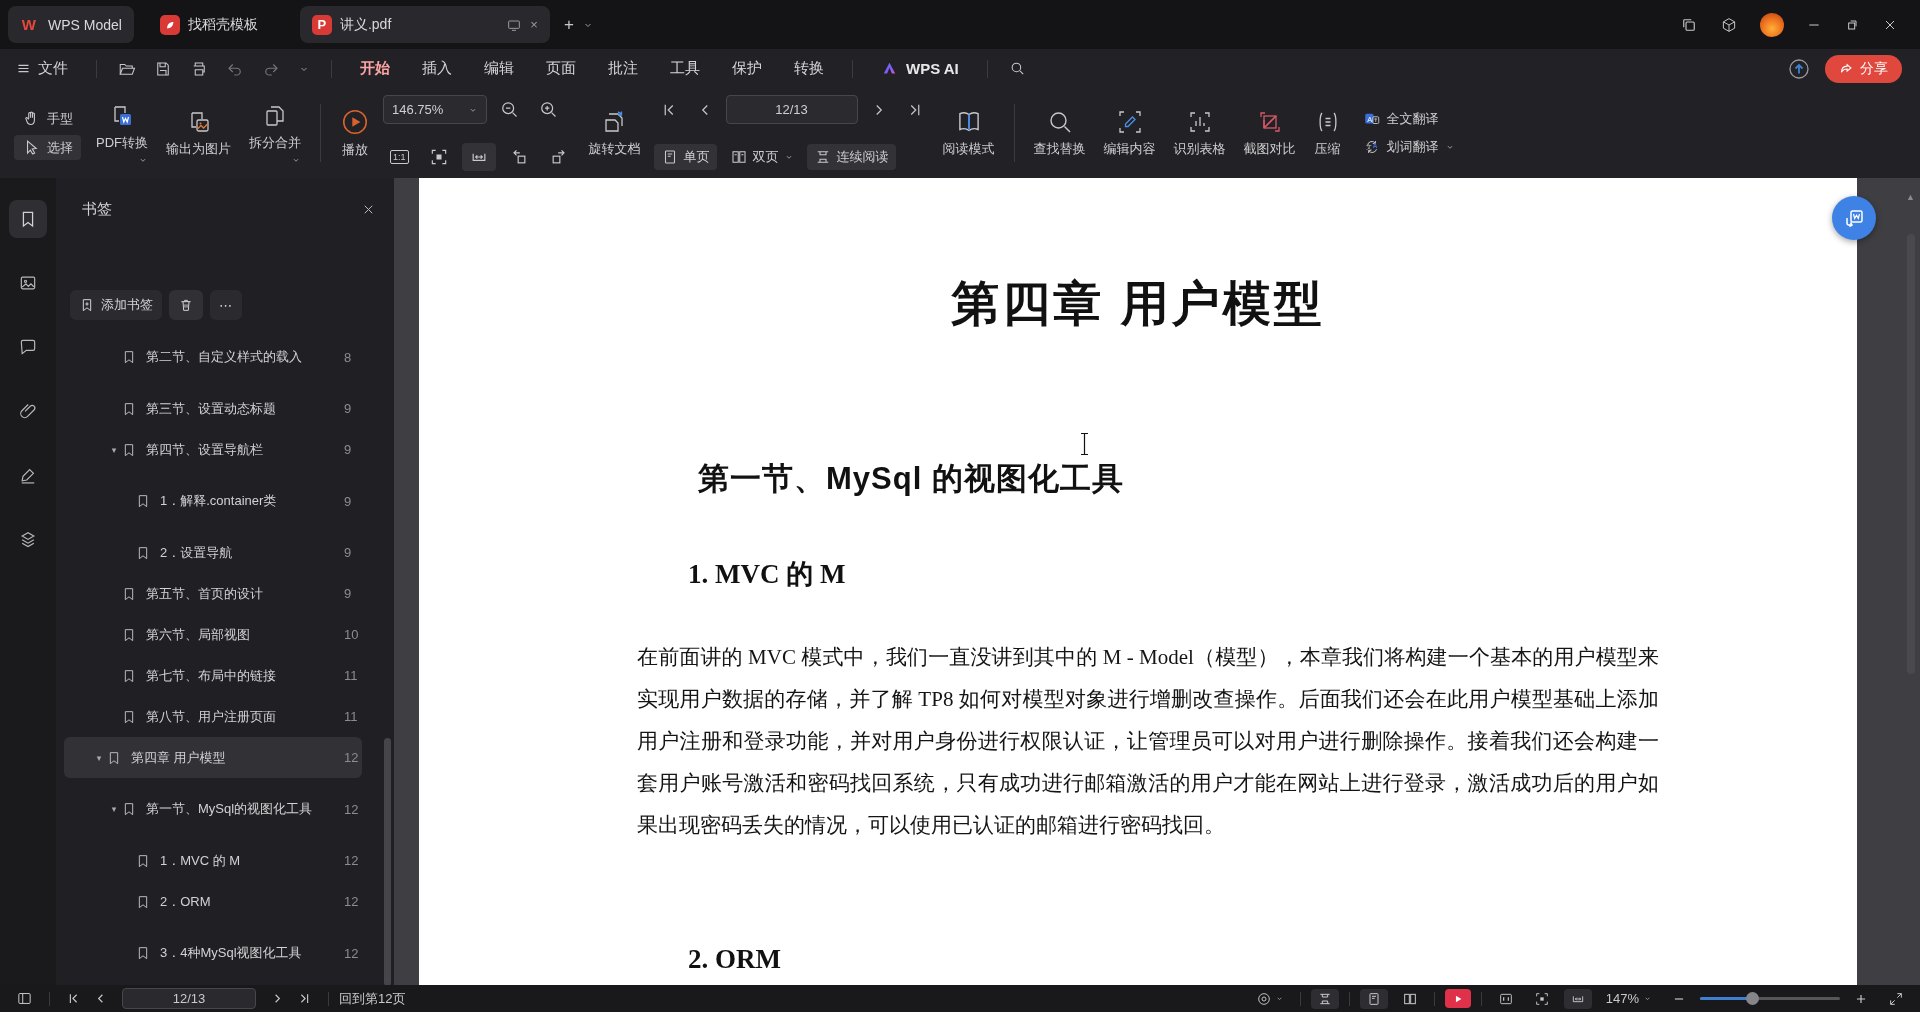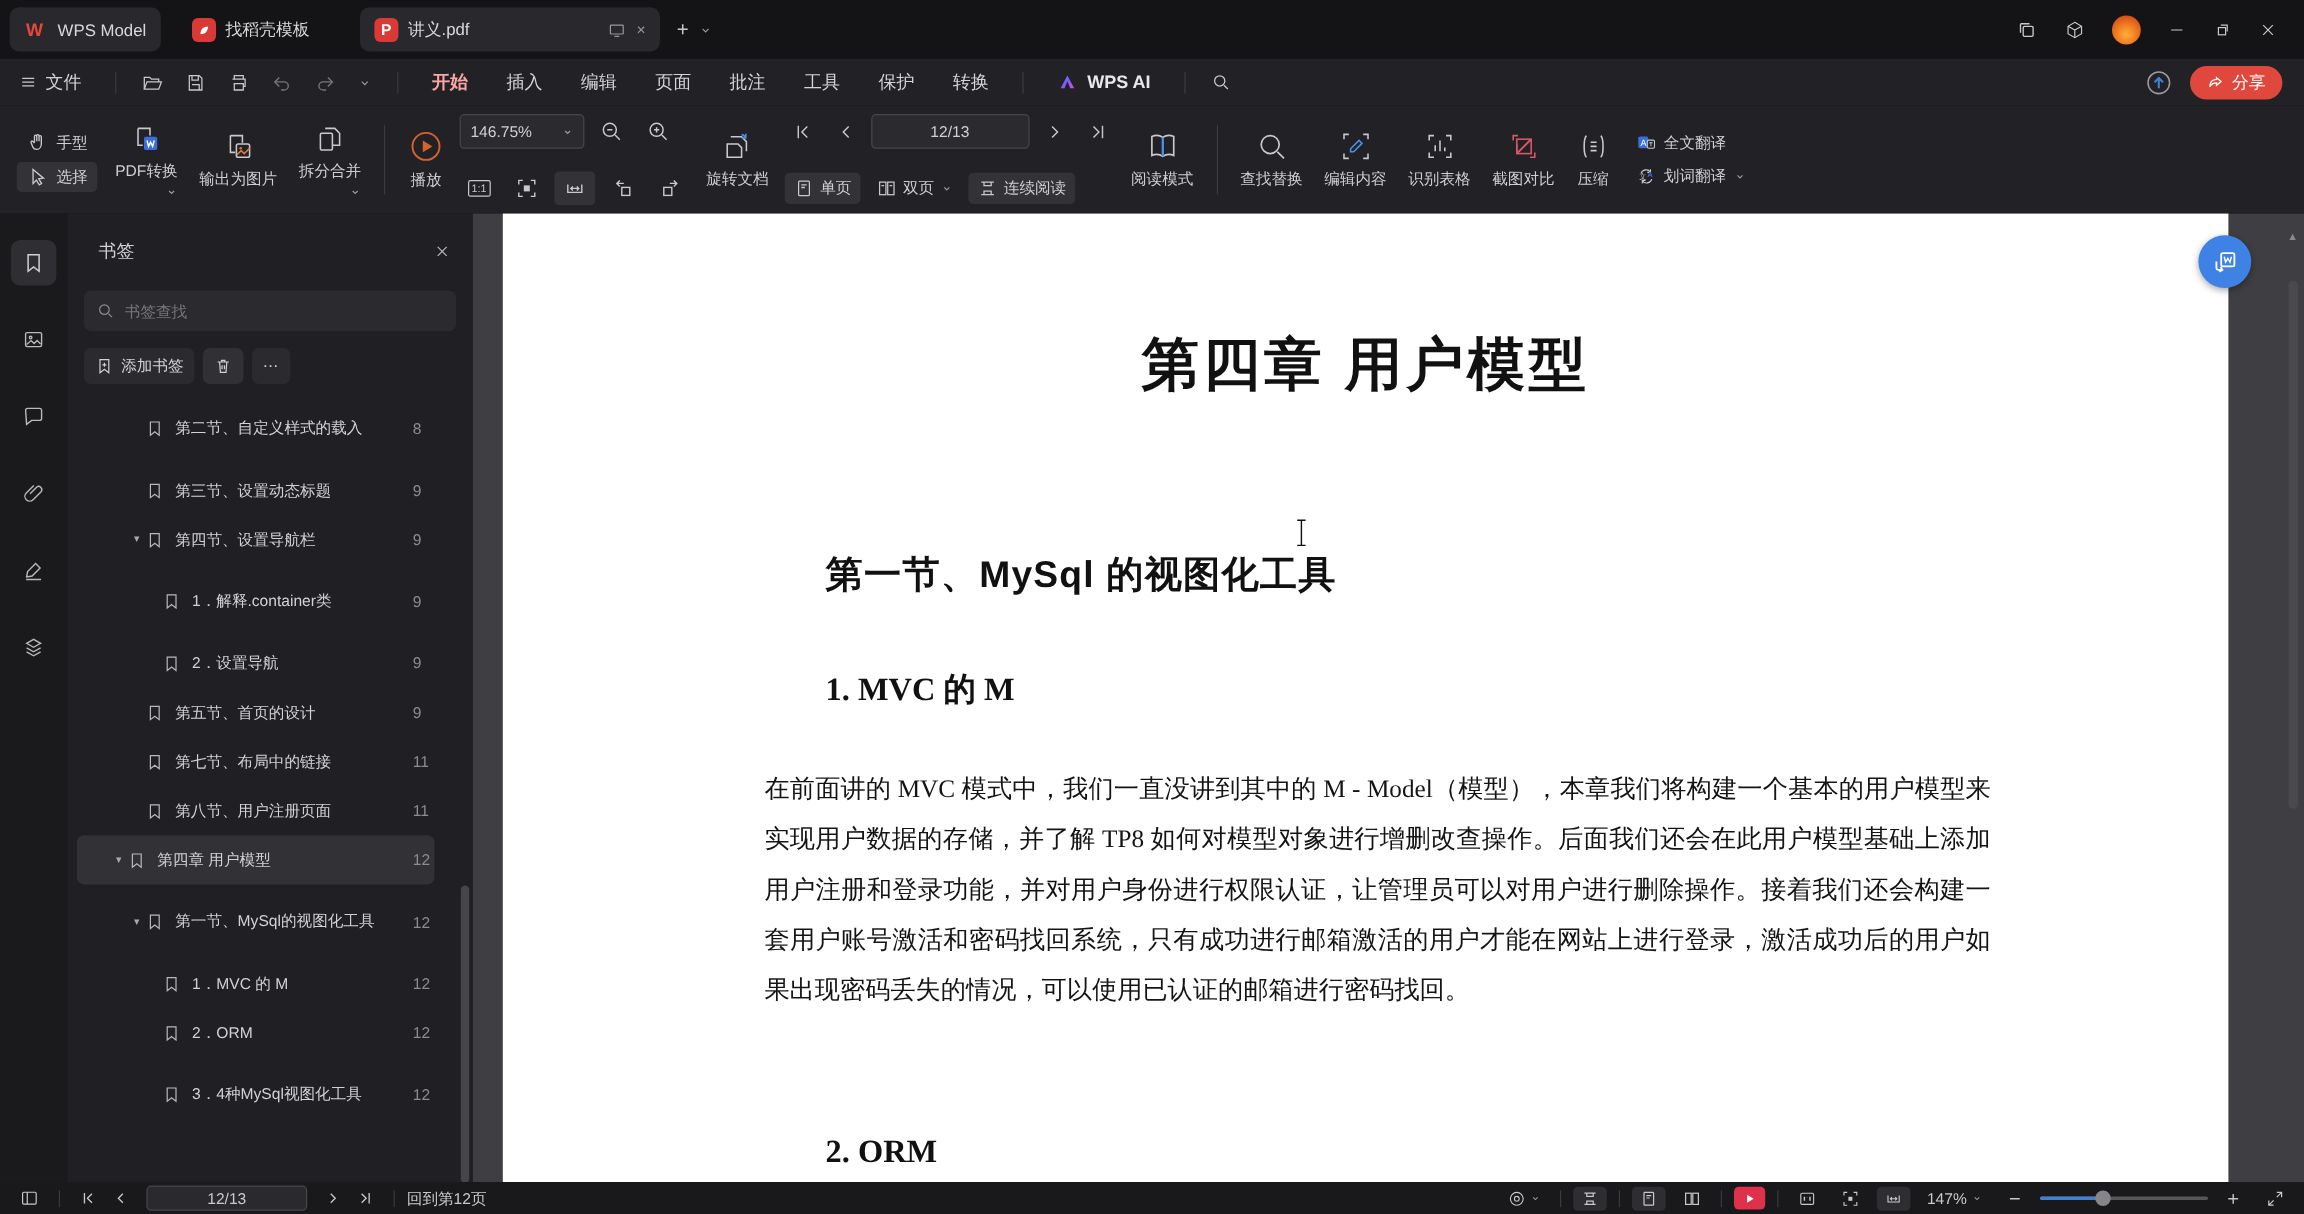--- a/index.html
+++ b/index.html
@@ -55,21 +55,21 @@
   .bm-arrow{width:14px;flex:none;color:#a9a9ad;font-size:9px;text-align:center;}
   .bm-ic{flex:none;margin-right:9px;}
   .bm-label{flex:1;line-height:18px;padding-right:6px;}
   .bm-page{width:18px;flex:none;color:#8b8b90;font-size:13px;}
   .lvl0{padding-left:28px;} .lvl1{padding-left:43px;} .lvl2{padding-left:57px;}
   #panel-scroll{position:absolute;right:3px;top:560px;width:7px;height:248px;border-radius:4px;background:#45454a;}
   
   #docarea{flex:1;height:100%;background:#3f3f43;position:relative;}
   #page{position:absolute;left:25px;top:0;width:1438px;height:807px;background:#ffffff;color:#111;}
   #doc-title{position:absolute;left:0;top:94px;width:1438px;text-align:center;font-size:48px;font-weight:900;letter-spacing:3px;font-family:"Liberation Sans","DejaVu Sans",sans-serif;}
-  #doc-h2{position:absolute;left:269px;top:280px;font-size:31px;font-weight:900;letter-spacing:1px;}
+  #doc-h2{position:absolute;left:279px;top:280px;font-size:31px;font-weight:900;letter-spacing:1px;}
   #doc-h3a{position:absolute;left:269px;top:378px;font-size:27px;font-weight:bold;font-family:"Liberation Serif","DejaVu Serif",serif;}
   #doc-para{position:absolute;left:218px;top:458px;width:1022px;font-size:21px;line-height:42px;text-align:justify;font-family:"Liberation Serif","DejaVu Serif",serif;color:#141414;}
   #doc-h3b{position:absolute;left:269px;top:766px;font-size:27px;font-weight:bold;font-family:"Liberation Serif","DejaVu Serif",serif;}
   #doc-cursor{position:absolute;left:660px;top:254px;width:11px;height:24px;}
   #float-btn{position:absolute;right:44px;top:18px;width:44px;height:44px;border-radius:50%;background:#3f82e6;display:flex;align-items:center;justify-content:center;box-shadow:0 2px 6px rgba(0,0,0,.35);}
   #vscroll{position:absolute;right:0;top:0;width:17px;height:100%;}
   #vscroll .arrow{position:absolute;top:14px;left:3px;color:#8b8b8e;font-size:9px;}
   #vscroll .thumb{position:absolute;top:56px;left:4px;width:8px;height:440px;border-radius:4px;background:#4a4a4e;}
   
   #statusbar{position:absolute;left:0;top:985px;width:1920px;height:27px;background:#19191c;display:flex;align-items:center;color:#c9c9cb;font-size:13px;padding:0 10px;}
@@ -575,29 +575,20 @@
 
   <div id="panel">
     <div id="panel-header">
       <span>书签</span>
       <span class="ic">
           <svg width="15" height="15" viewBox="0 0 24 24" stroke="#b9b9bd" stroke-width="1.6">
             <path d="M6 6l12 12M18 6L6 18"></path>
           </svg>
         </span>
     </div>
-    <div id="bm-search">
-      <span class="ic">
-          <svg width="16" height="16" viewBox="0 0 24 24" stroke="#8b8b90" fill="none" stroke-width="1.5">
-            <circle cx="10.5" cy="10.5" r="6"></circle>
-            <path d="M15.5 15.5L20 20"></path>
-          </svg>
-        </span>
-      <input placeholder="书签查找" style="">
-    </div>
     <div id="bm-actions">
       <div class="bmact">
         <span class="ic">
             <svg width="16" height="16" viewBox="0 0 24 24" stroke="#d2d2d4" fill="none" stroke-width="1.5">
               <path d="M6.5 4h11v16.5l-5.5-4.3-5.5 4.3z"></path>
               <path d="M12 8v5M9.5 10.5h5"></path>
             </svg>
           </span>
         <span>添加书签</span>
       </div>
@@ -659,20 +650,28 @@
             <path d="M6.5 4h11v16.5l-5.5-4.3-5.5 4.3z"></path>
           </svg>
           <span class="bm-label">第五节、首页的设计</span>
           <span class="bm-page">9</span>
         </div>
         <div class="bm-row lvl1">
           <span class="bm-arrow"></span>
           <svg class="bm-ic" width="16" height="16" viewBox="0 0 24 24" stroke="#b9b9bd" fill="none" stroke-width="1.5">
             <path d="M6.5 4h11v16.5l-5.5-4.3-5.5 4.3z"></path>
           </svg>
+          <span class="bm-label">第六节、局部视图</span>
+          <span class="bm-page">10</span>
+        </div>
+        <div class="bm-row lvl1">
+          <span class="bm-arrow"></span>
+          <svg class="bm-ic" width="16" height="16" viewBox="0 0 24 24" stroke="#b9b9bd" fill="none" stroke-width="1.5">
+            <path d="M6.5 4h11v16.5l-5.5-4.3-5.5 4.3z"></path>
+          </svg>
           <span class="bm-label">第七节、布局中的链接</span>
           <span class="bm-page">11</span>
         </div>
         <div class="bm-row lvl1">
           <span class="bm-arrow"></span>
           <svg class="bm-ic" width="16" height="16" viewBox="0 0 24 24" stroke="#b9b9bd" fill="none" stroke-width="1.5">
             <path d="M6.5 4h11v16.5l-5.5-4.3-5.5 4.3z"></path>
           </svg>
           <span class="bm-label">第八节、用户注册页面</span>
           <span class="bm-page">11</span>

